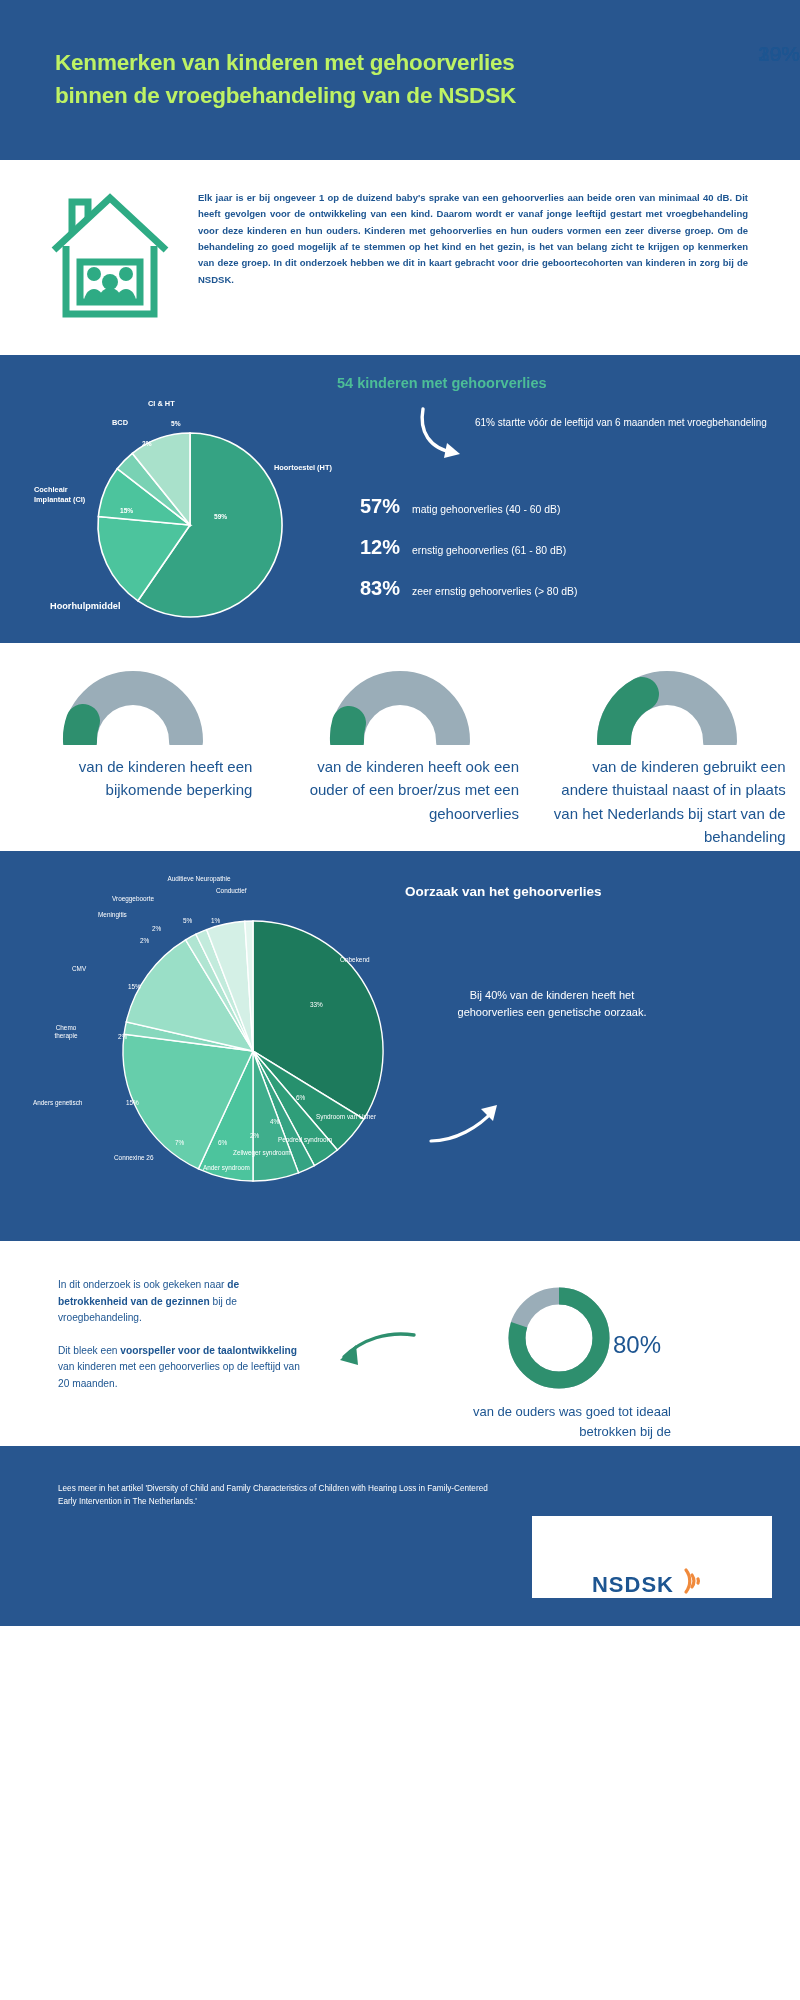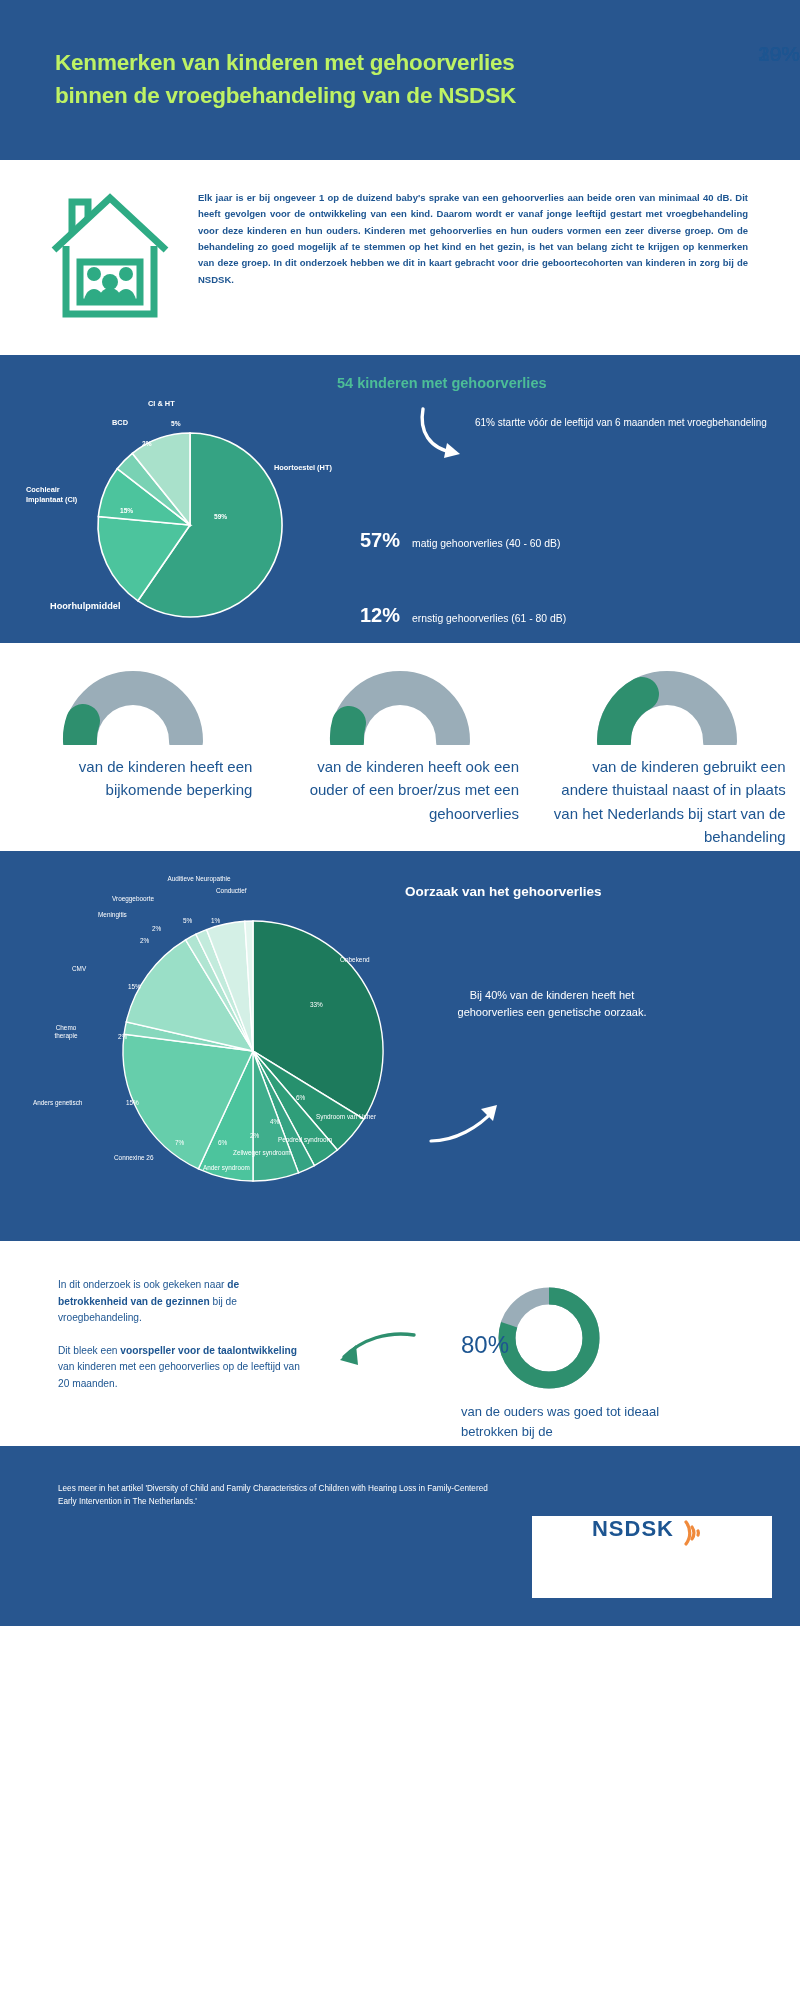--- a/index.html
+++ b/index.html
@@ -55,21 +55,21 @@
     position:absolute; left:337px; top:20px;
     color:#4cbd97; font-size:14.5px; font-weight:bold;
   }
   .stat-note {
     position:absolute; left:475px; top:60px;
     color:#ffffff; font-size:10px; line-height:1.55; font-weight:normal;
   }
   .arrow1 { position:absolute; left:415px; top:50px; }
   .sev-list { position:absolute; left:360px; top:140px; }
   .sev-row { display:flex; align-items:baseline; margin-bottom:18px; }
-  .sev-pct { color:#fff; font-size:20px; font-weight:bold; width:52px;margin-top:34px; }
+  .sev-pct { color:#fff; font-size:20px; font-weight:bold; width:52px; }
   .sev-txt { color:#fff; font-size:10.4px; font-weight:normal; }
   
   .sec-gauges {
     background:#ffffff; height:208px;
     display:flex; justify-content:space-around;
     padding-top:22px;
   }
   .gauge { width:238px; text-align:right; }
   .gauge-graphic { position:relative; height:80px; }
   .gauge-graphic svg { display:block; margin:0 auto; }
@@ -92,36 +92,36 @@
     color:#ffffff; font-size:11px; line-height:1.55; text-align:center; width:200px;
   }
   .arrow2 { position:absolute; left:425px; top:250px; }
   .lbl2 { position:absolute; color:#ffffff; font-size:6.4px; line-height:1.3; }
   .pct2 { position:absolute; color:#ffffff; font-size:6.4px; }
   
   .sec-fam { background:#ffffff; height:205px; position:relative; padding:36px 0 0 58px; }
   .fam-text { width:250px; color:#1d5591; font-size:10.2px; line-height:1.62; }
   .fam-text p { margin-bottom:16px; }
   .fam-text b { font-weight:bold; }
-  .donut-wrap { position:absolute; left:461px; top:42px; width:300px; text-align:left; }
+  .donut-wrap { position:absolute; left:471px; top:42px; width:300px; text-align:right; }
   .donut-val {
     position:absolute; left:0; right:0; top:48px;
     color:#1d5591; font-size:24px; font-weight:normal;
     padding-right:110px;
   }
   .donut-cap { color:#1d5591; font-size:13px; line-height:1.5; margin-top:9px; padding-right:100px; }
   .arrow3 { position:absolute; left:330px; top:86px; }
   
   .footer { background:#28568f; height:180px; position:relative; padding:36px 0 0 58px; }
   .footer h2 { color:#ffffff; font-size:15px; font-weight:bold; margin-bottom:16px; }
   .footer p { color:#ffffff; font-size:8.2px; line-height:1.6; width:430px; }
   .logo-box {
     position:absolute; right:28px; top:70px;
     width:240px; height:82px; background:#ffffff;
-    display:flex; align-items:flex-start; justify-content:center;
+    display:flex; align-items:flex-end; justify-content:center;
   }
   .logo-text { color:#1d5591; font-size:22px; font-weight:bold; letter-spacing:1px; }
 </style>
 </head>
 <body>
 
 <div class="header">
   <h1>
     <span>Kenmerken van kinderen met gehoorverlies</span><br>
     <span>binnen de vroegbehandeling van de NSDSK</span>
@@ -168,21 +168,21 @@
         <path d="M0 0 L-57.7 -71.7 A92 92 0 0 1 0 -92 Z" fill="#a9e1cb" stroke="#ffffff" stroke-width="1.6"></path>
       </g>
     </svg>
 
     <span class="lbl" style="left:130px; top:22px;">CI &amp; HT</span>
     <span class="pct" style="left:153px; top:43px;">5%</span>
 
     <span class="lbl" style="left:94px; top:41px;">BCD</span>
     <span class="pct" style="left:124px; top:63px;">2%</span>
 
-    <span class="lbl" style="left:8px; top:108px; width:70px;">Cochleair<br>Implantaat (CI)</span>
+    <span class="lbl" style="left:16px; top:108px; width:70px;">Cochleair<br>Implantaat (CI)</span>
     <span class="pct" style="left:102px; top:130px;">15%</span>
 
     <span class="lbl" style="left:256px; top:86px;">Hoortoestel (HT)</span>
     <span class="pct" style="left:196px; top:136px;">59%</span>
 
     <span class="lbl" style="left:32px; top:223px; font-size:9.2px;">Hoorhulpmiddel</span>
   </div>
 
   <div class="stat-head">54 kinderen met gehoorverlies</div>
 

